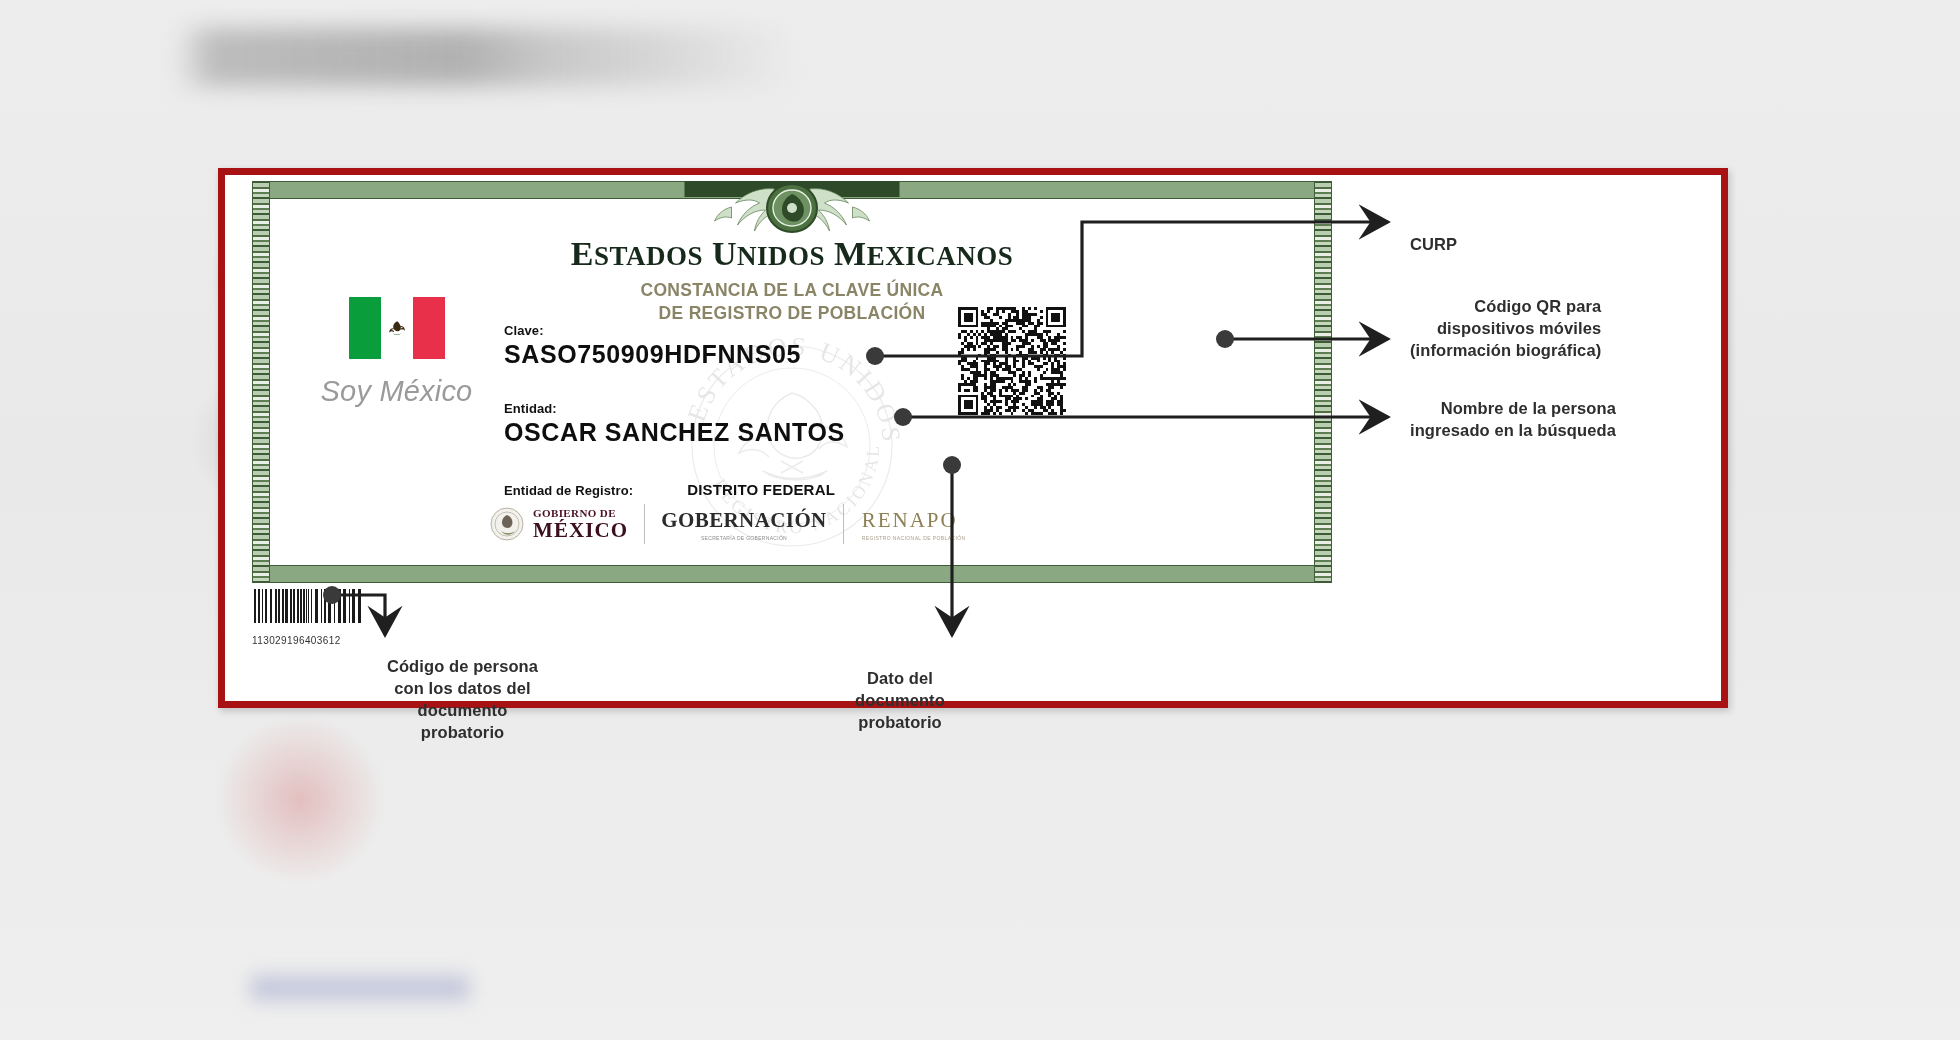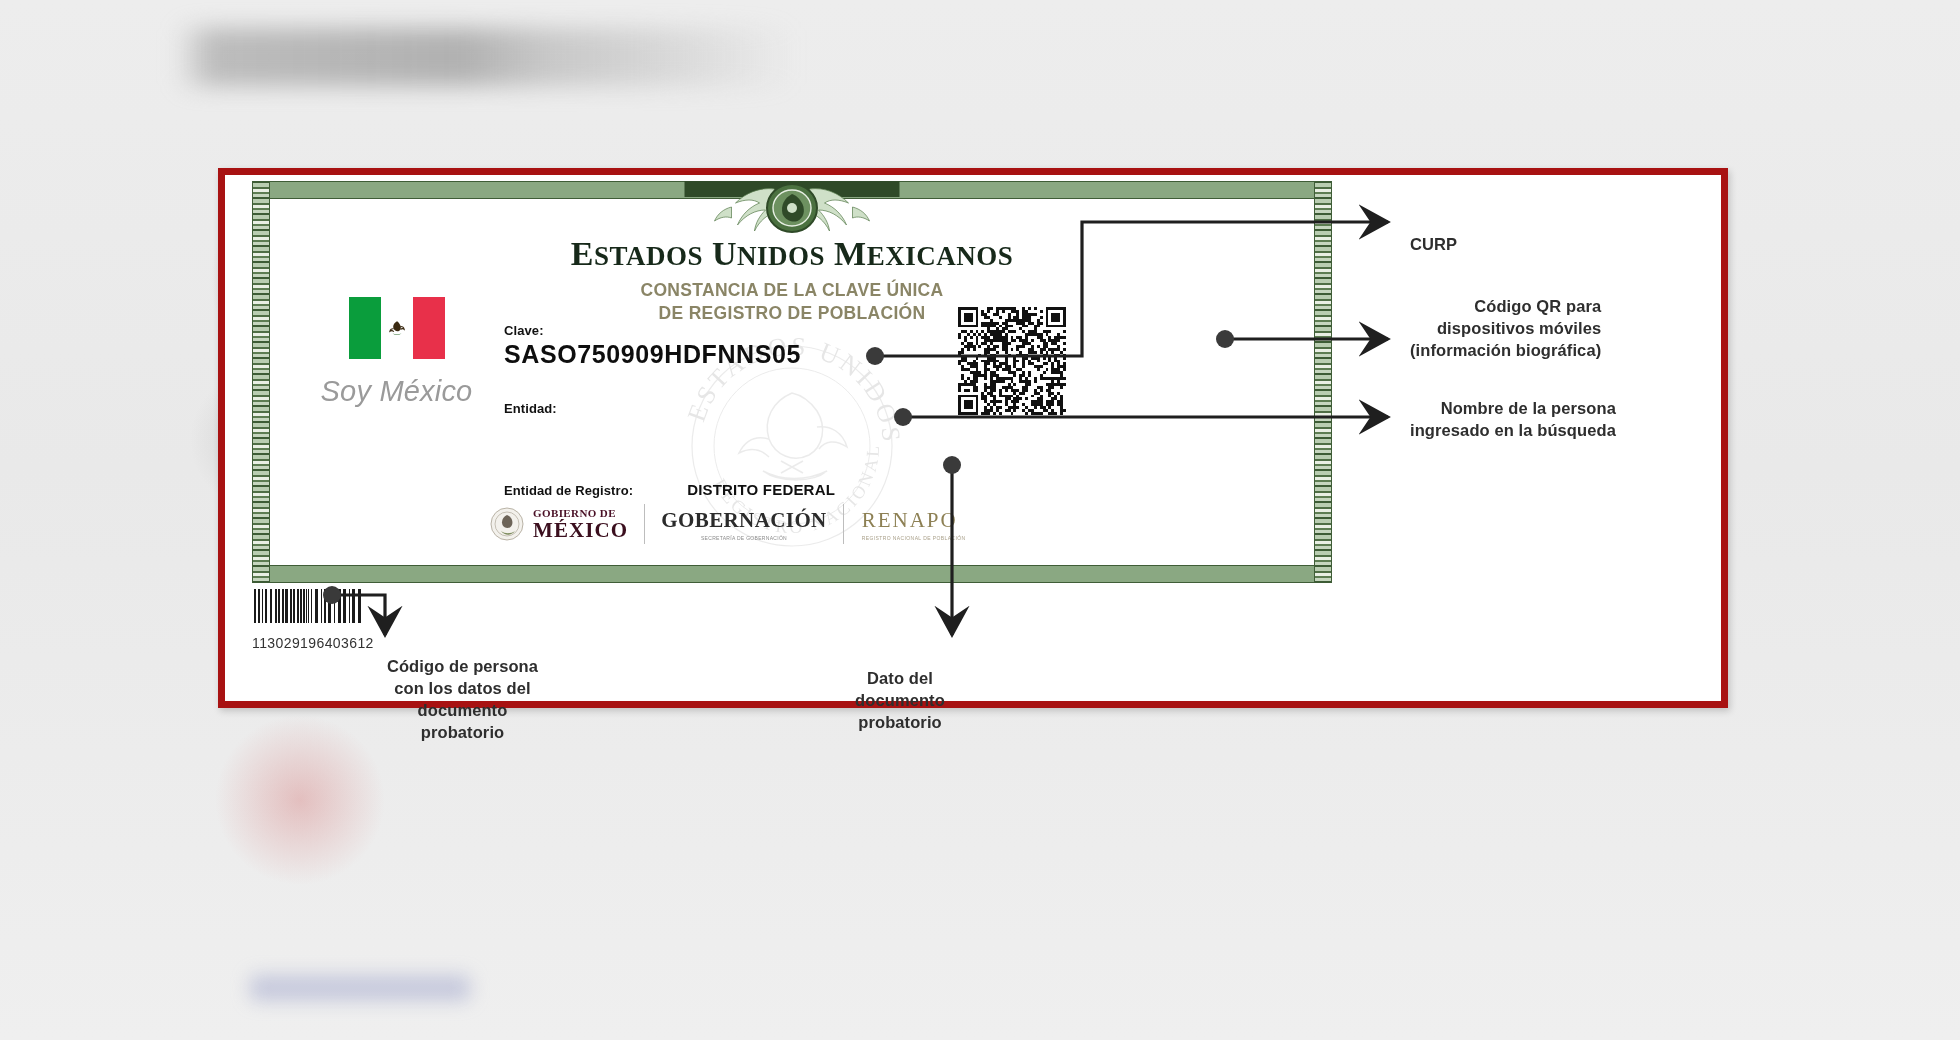--- a/index.html
+++ b/index.html
@@ -288,21 +288,21 @@
   #renapo-sub {
     font-family: "Liberation Sans", sans-serif;
     font-size: 5px; color: #a9a08a; letter-spacing: 0.4px; margin-top: 2px;
   }
 
   
   #barcode-block { position: absolute; left: 27px; top: 414px; width: 120px; }
   #barcode { display: block; width: 113px; height: 44px; }
   #barcode-num {
     font-family: "Liberation Sans", sans-serif;
-    font-size: 14px;
+    font-size: 10px;
     letter-spacing: 0.4px;
     color: #333333;
     margin-top: 2px;
   }
 
   
   .anno {
     position: absolute;
     font-family: "Liberation Sans", sans-serif;
     font-weight: bold;
@@ -398,20 +398,21 @@
         <div id="soy-mexico">Soy México</div>
       </div>
 
       <div id="fields">
         <div id="field-clave">
           <div class="field-label">Clave:</div>
           <div class="field-value">SASO750909HDFNNS05</div>
         </div>
         <div id="field-nombre">
           <div class="field-label">Entidad:</div>
+          <div class="field-value">OSCAR SANCHEZ SANTOS</div>
         </div>
         <div id="field-entidad">
           <span class="field-label">Entidad de Registro:</span>
           <span id="entidad-value">DISTRITO FEDERAL</span>
         </div>
       </div>
 
       <div id="qr-wrap">
         <svg id="qr" viewBox="0 0 37 37" shape-rendering="crispEdges">
           <rect width="37" height="37" fill="#ffffff"></rect>

